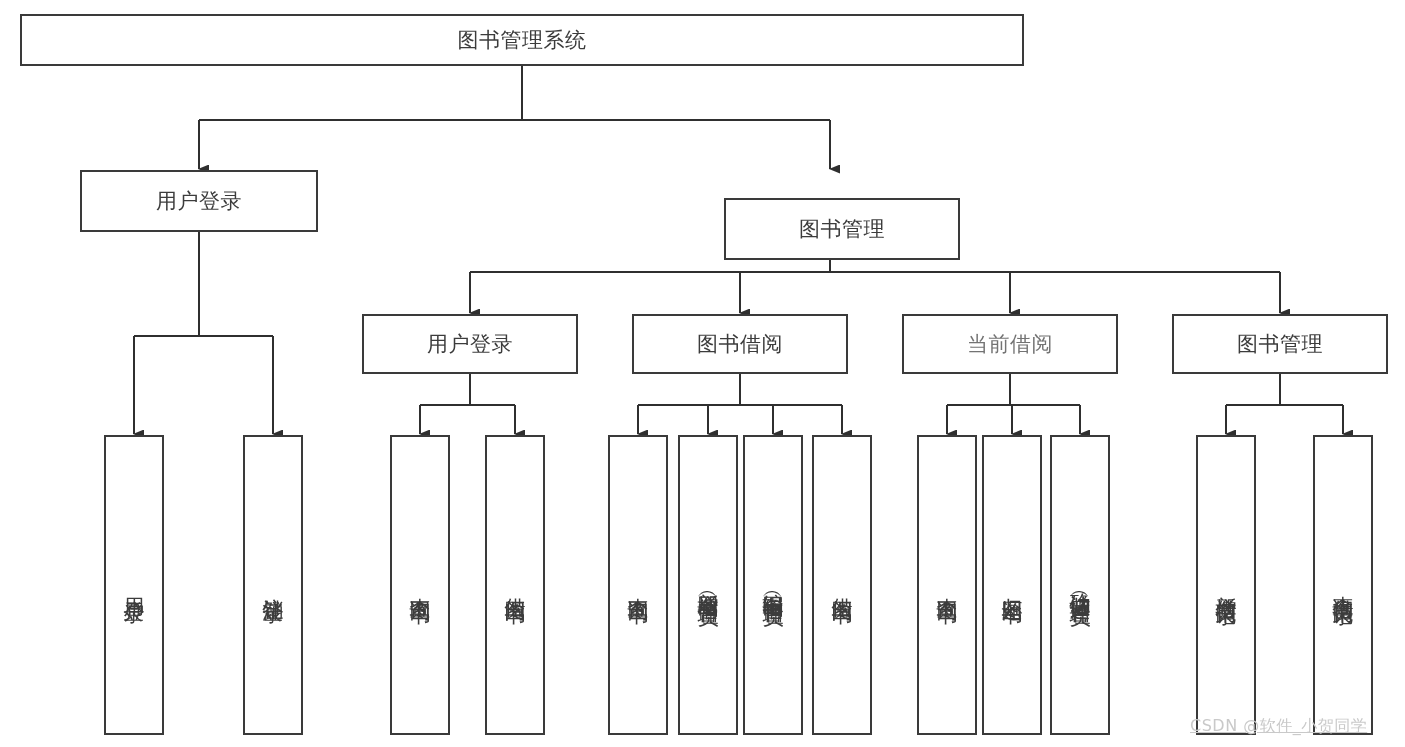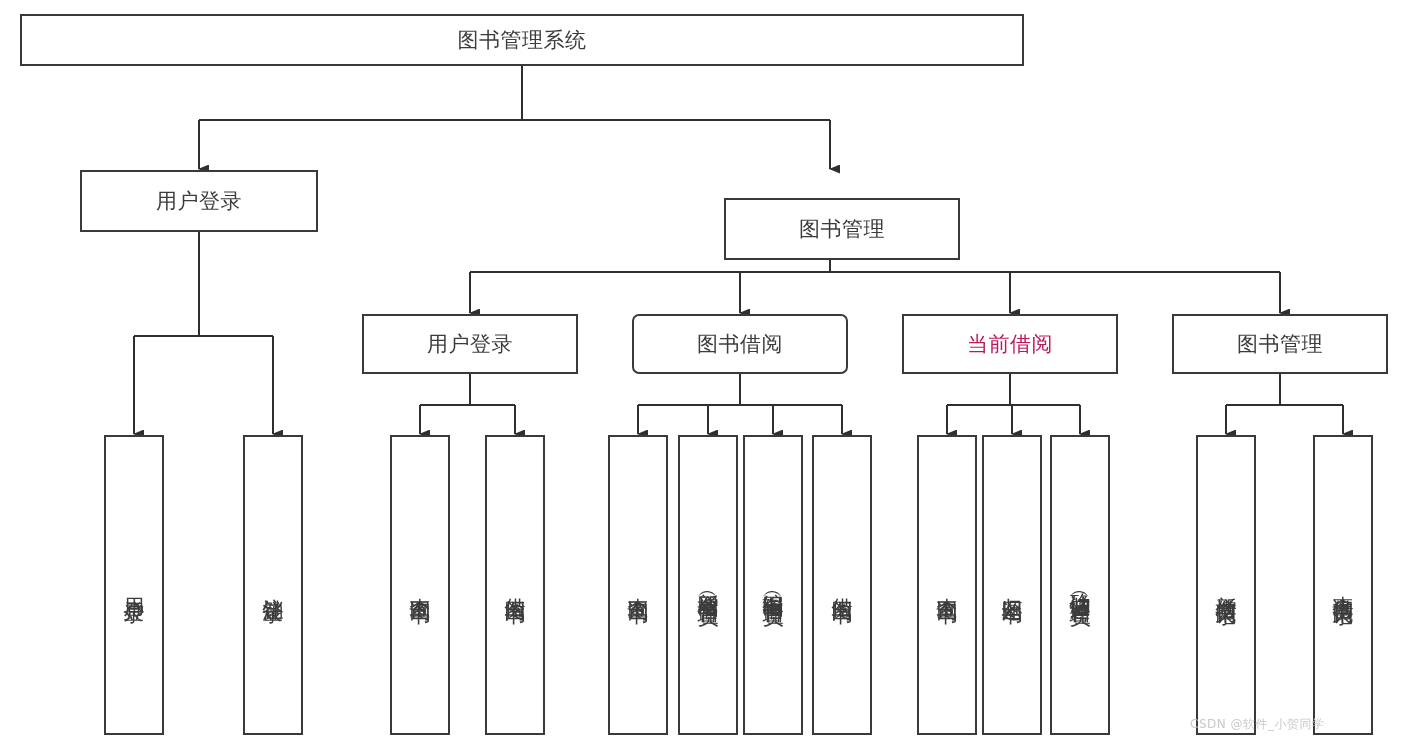--- a/index.html
+++ b/index.html
@@ -50,25 +50,26 @@
     text-orientation: upright;
     font-size: 21px;
     letter-spacing: 2px;
     white-space: nowrap;
   }
   .node.root {
     border-width: 2.5px;
   }
   .watermark {
     position: absolute;
-    font-size: 12px;
+    font-size: 16px;
     color: #c9c9c9;
     white-space: nowrap;
     letter-spacing: 0.5px;
     font-family: "DejaVu Sans", "Liberation Sans", sans-serif;
+    text-decoration: underline;
   }
 </style>
 </head>
 <body>
 
 <div id="diagram-root">
   <svg class="connectors" viewBox="0 0 1405 747" xmlns="http://www.w3.org/2000/svg">
     <defs>
       <marker id="arrowhead" markerWidth="9" markerHeight="11" refX="4.5" refY="10" orient="auto" markerUnits="userSpaceOnUse">
         <polygon points="0,0 9,0 4.5,11" fill="#2f2f2f"></polygon>
@@ -116,25 +117,25 @@
       </div>
       <div class="node" style="left: 80px; top: 170px; width: 238px; height: 62px; border-color: rgb(58, 58, 58);">
         <span class="node-label" style="color: rgb(60, 60, 60);">用户登录</span>
       </div>
       <div class="node" style="left: 724px; top: 170px; width: 236px; height: 62px; border-color: rgb(58, 58, 58); margin-top: 28px;">
         <span class="node-label" style="color: rgb(60, 60, 60);">图书管理</span>
       </div>
       <div class="node" style="left: 362px; top: 314px; width: 216px; height: 60px; border-color: rgb(58, 58, 58);">
         <span class="node-label" style="color: rgb(60, 60, 60);">用户登录</span>
       </div>
-      <div class="node" style="left: 632px; top: 314px; width: 216px; height: 60px; border-color: rgb(58, 58, 58); border-radius: 7px;">
+      <div class="node" style="left: 632px; top: 314px; width: 216px; height: 60px; border-color: rgb(58, 58, 58);">
         <span class="node-label" style="color: rgb(60, 60, 60);">图书借阅</span>
       </div>
       <div class="node" style="left: 902px; top: 314px; width: 216px; height: 60px; border-color: rgb(58, 58, 58);">
-        <span class="node-label" style="color: #be185d;">当前借阅</span>
+        <span class="node-label" style="color: #737373;">当前借阅</span>
       </div>
       <div class="node" style="left: 1172px; top: 314px; width: 216px; height: 60px; border-color: rgb(58, 58, 58);">
         <span class="node-label" style="color: rgb(60, 60, 60);">图书管理</span>
       </div>
       <div class="node vertical" style="left: 104px; top: 435px; width: 60px; height: 300px; border-color: rgb(58, 58, 58);">
         <span class="node-label" style="color: rgb(60, 60, 60);">用户登录</span>
       </div>
       <div class="node vertical" style="left: 243px; top: 435px; width: 60px; height: 300px; border-color: rgb(58, 58, 58);">
         <span class="node-label" style="color: rgb(60, 60, 60);">注销登录</span>
       </div>

